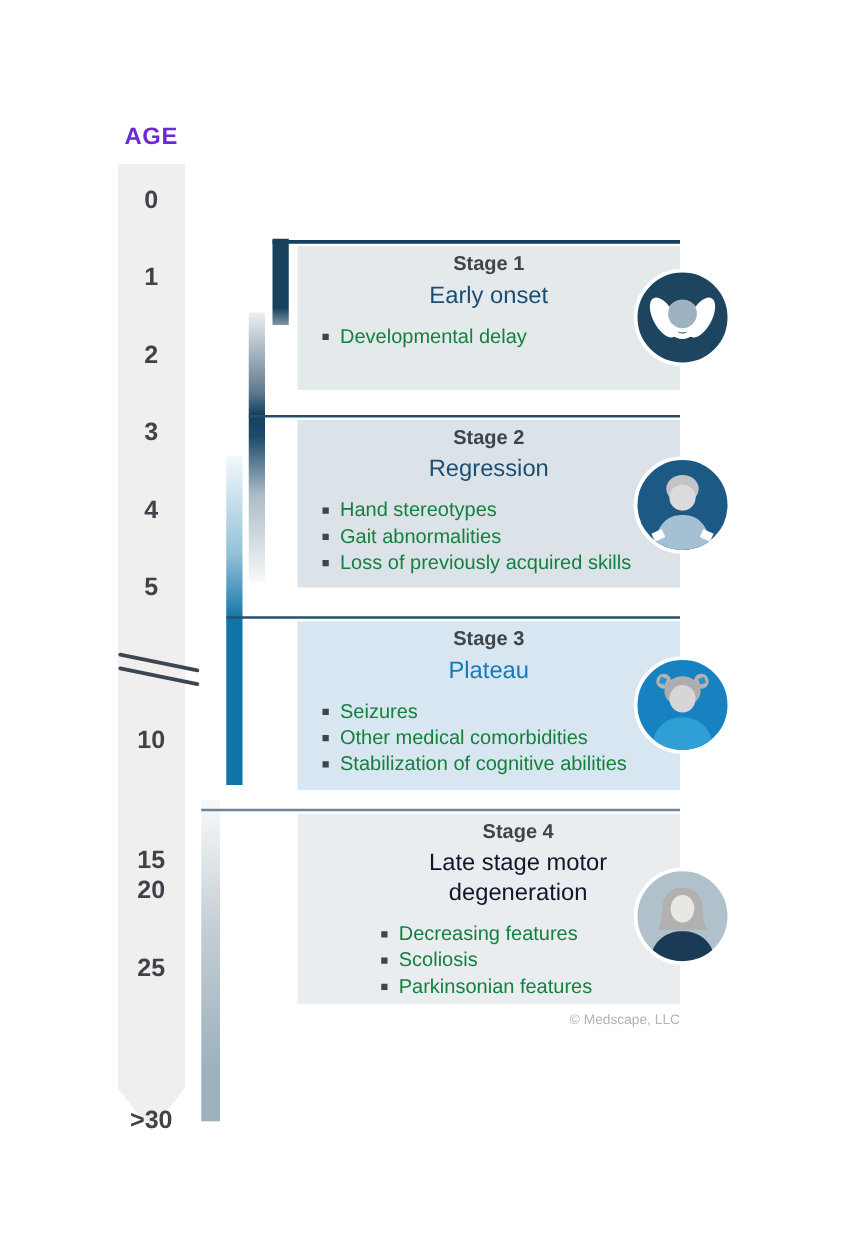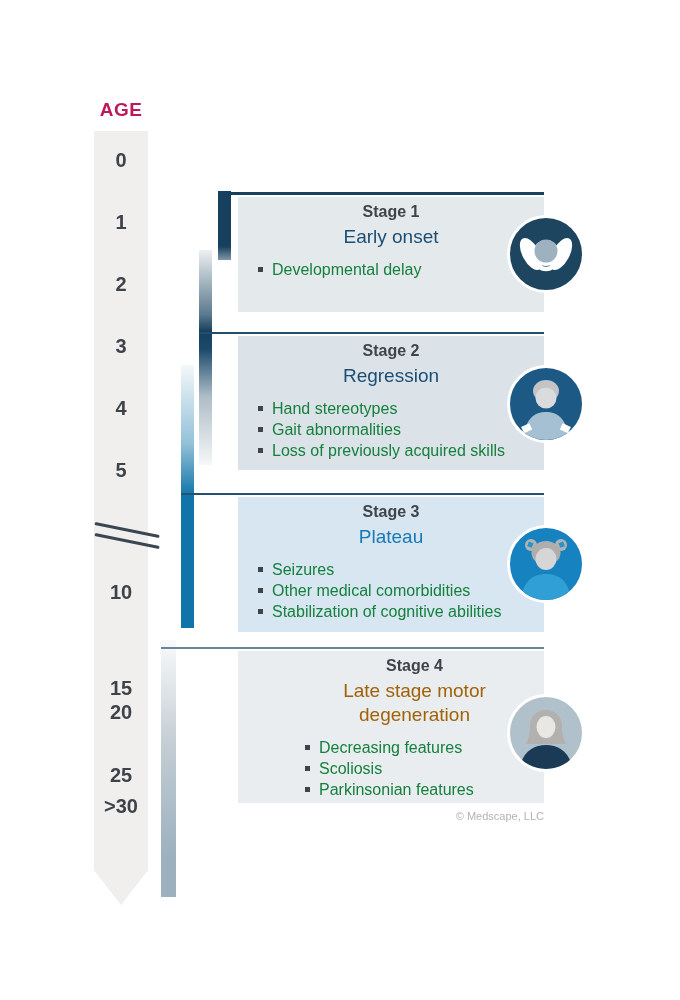--- a/index.html
+++ b/index.html
@@ -1,21 +1,21 @@
 <!DOCTYPE html>
 <html><head>
 <meta charset="utf-8">
 <style>
   html,body{margin:0;padding:0;background:#fff;}
   .canvas{position:relative;width:680px;height:1000px;background:#ffffff;
           font-family:"Liberation Sans",sans-serif;overflow:hidden;}
 
   
   .age-title{position:absolute;left:94px;top:99px;width:54px;text-align:center;
-             font-size:19px;font-weight:bold;color:#be185d;letter-spacing:.5px;}
+             font-size:19px;font-weight:bold;color:#6d28d9;letter-spacing:.5px;}
   .ruler{position:absolute;left:94px;top:131px;width:54px;height:774px;background:#f0efee;
          clip-path:polygon(0 0,100% 0,100% 95.5%,50% 100%,0 95.5%);}
   .tick{position:absolute;left:94px;width:54px;height:24px;line-height:24px;text-align:center;
         font-size:20px;font-weight:bold;color:#3e434a;}
   .break-line{position:absolute;width:66px;height:3px;background:#3b4652;border-radius:2px;
               transform:rotate(11.5deg);transform-origin:left top;}
 
   
   .bar{position:absolute;width:13px;}
   .bar1{left:218px;top:191px;height:69px;
@@ -41,21 +41,21 @@
   .card{position:absolute;left:238px;width:306px;box-sizing:border-box;}
   .card1{top:197px;height:115px;background:#e4e9ec;}
   .card2{top:336px;height:134px;background:#dce3e8;}
   .card3{top:497px;height:135px;background:#d7e6f0;}
   .card4{top:651px;height:152px;background:#e9edef;padding-left:47px;}
   .card-title{margin:2px 0 0 0;text-align:center;font-size:16px;font-weight:bold;color:#3f4449;
               line-height:26px;}
   .card-sub{margin:0;text-align:center;font-size:19px;font-weight:normal;line-height:24px;padding:0 30px;}
   .sub1,.sub2{color:#1c4e74;}
   .sub3{color:#1879b6;}
-  .sub4{color:#a16207;}
+  .sub4{color:#0f172a;}
   ul.bullets{list-style:none;margin:10px 0 0 0;padding:0 0 0 20px;}
   ul.bullets li{position:relative;padding-left:14px;font-size:16px;color:#15803d;line-height:21px;}
   ul.bullets li::before{content:"";position:absolute;left:0;top:8px;width:5px;height:5px;background:#3f4449;}
 
   
   .icon-circle{position:absolute;left:507px;width:72px;height:72px;border-radius:50%;
                border:3px solid #fff;overflow:hidden;}
   .ic1{top:215px;background:#1d4560;}
   .ic2{top:365px;background:#1c5a85;}
   .ic3{top:525px;background:#1682bf;}
@@ -75,21 +75,21 @@
   <span class="tick" style="top:148px">0</span>
   <span class="tick" style="top:210px">1</span>
   <span class="tick" style="top:272px">2</span>
   <span class="tick" style="top:334px">3</span>
   <span class="tick" style="top:396px">4</span>
   <span class="tick" style="top:458px">5</span>
   <span class="tick" style="top:580px">10</span>
   <span class="tick" style="top:676px">15</span>
   <span class="tick" style="top:700px">20</span>
   <span class="tick" style="top:763px">25</span>
-  <span class="tick" style="top:794px">&gt;30</span>
+  <span class="tick" style="top:884px">&gt;30</span>
   <div class="break-line" style="left:95px;top:522px"></div>
   <div class="break-line" style="left:95px;top:533px"></div>
 
   <div class="bar bar1"></div>
   <div class="bar bar2"></div>
   <div class="bar bar3"></div>
   <div class="bar bar4"></div>
 
   <div class="rule rule1"></div>
   <div class="rule rule2"></div>

